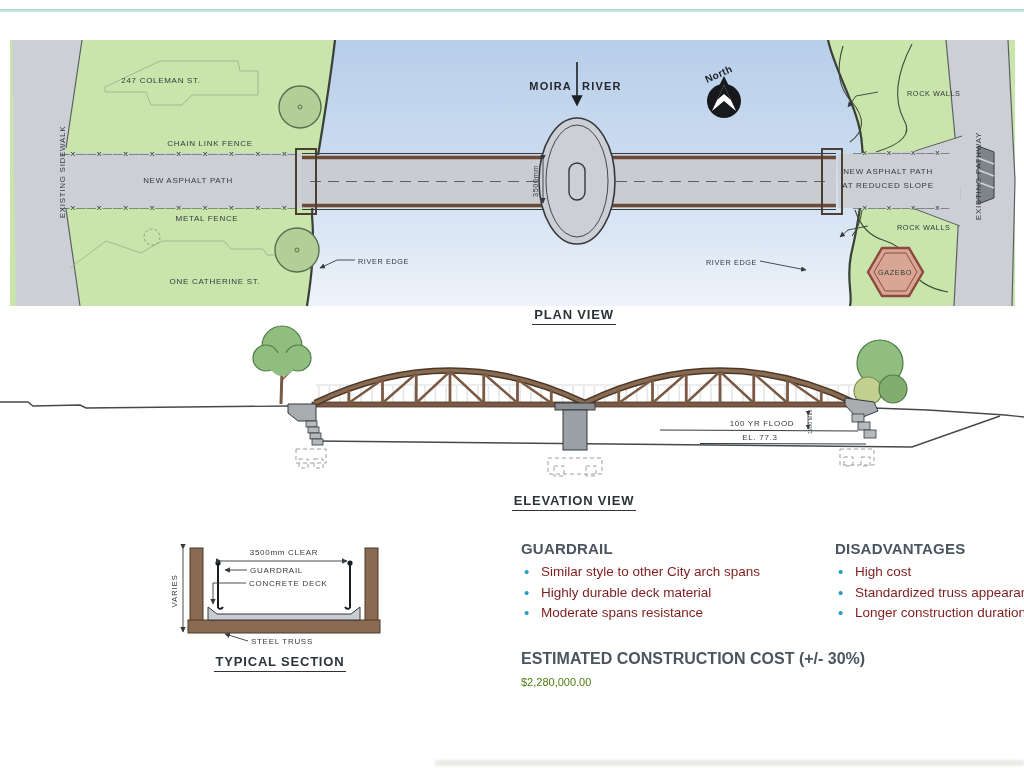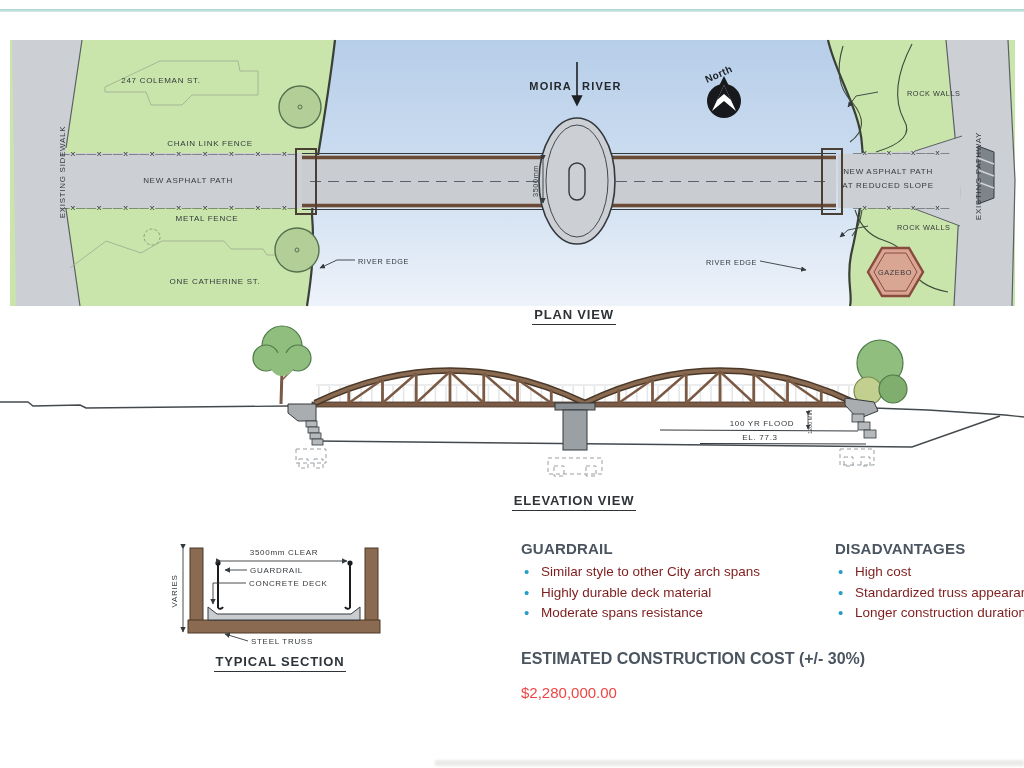--- a/index.html
+++ b/index.html
@@ -15,21 +15,21 @@
   .north{font-size:10px;font-weight:bold;fill:#1c2024;letter-spacing:.4px}
   .dtitle{position:absolute;text-align:center;font-weight:bold;font-size:13px;
           color:#2e3338;letter-spacing:.8px}
   .dtitle span{display:inline-block;border-bottom:1.6px solid #2e3338;padding:0 2px 2px}
   .colhead{font-weight:bold;font-size:15px;color:#4b5560;letter-spacing:.2px}
   ul.blt{list-style:none;margin:5px 0 0;padding:0}
   ul.blt li{position:relative;padding-left:20px;font-size:13.5px;color:#7f1d1d;
             line-height:20.5px;white-space:nowrap}
   ul.blt li::before{content:"•";position:absolute;left:3px;top:0;color:#2a9dc7;font-size:15px}
   .cost-h{font-weight:bold;font-size:16px;color:#4b5560}
-  .cost-v{font-size:15px;color:#ef4444;margin-top:16px}
+  .cost-v{font-size:11px;color:#4d7c0f;margin-top:8px}
   .fade{position:absolute;left:435px;top:760px;width:589px;height:6px;
         background:#c6c6c2;opacity:.35;filter:blur(1.2px)}
 </style>
 </head>
 <body>
 
 <div class="page">
   <div class="topline"></div>
 
   <svg style="left:10px;top:40px" width="1005" height="266" viewBox="0 0 1005 266">

